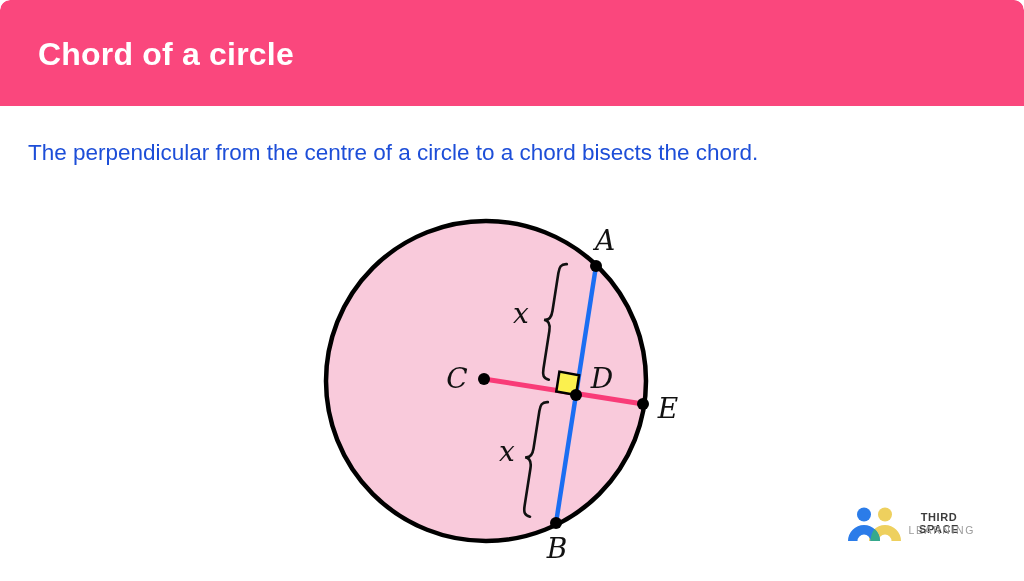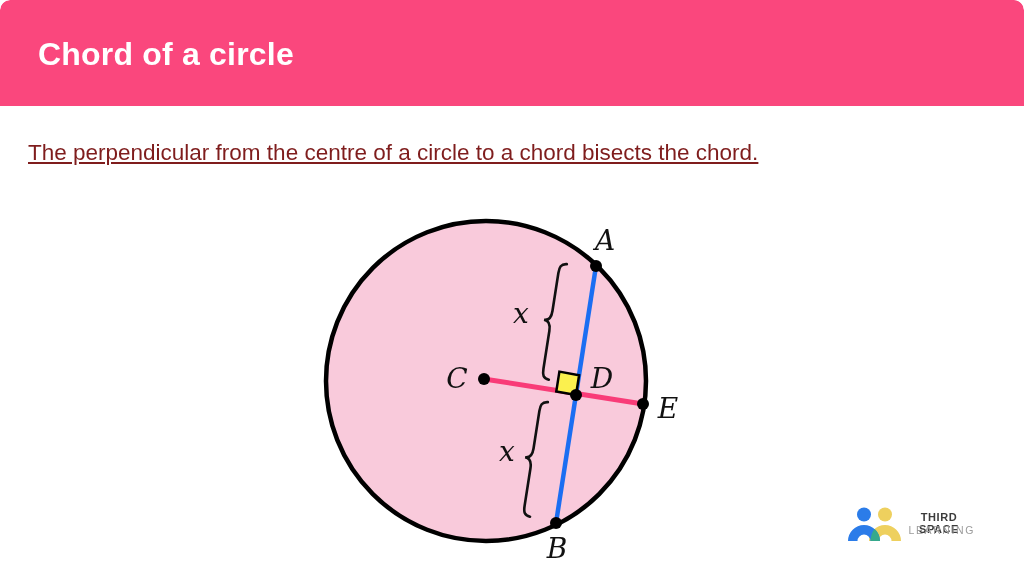--- a/index.html
+++ b/index.html
@@ -16,22 +16,21 @@
     border-radius:10px 10px 0 0;
   }
   .page-title{
     position:absolute;left:38px;top:36px;
     font-size:32px;font-weight:800;letter-spacing:0.2px;
     font-family:"Liberation Sans", sans-serif;
   }
   .description{
     position:absolute;left:28px;top:140px;
     font-size:22.5px;font-weight:400;
-    color:#7f1d1d;
-    text-decoration:underline;
+    color:#1d4ed8;
   }
   .diagram-svg{
     position:absolute;left:0;top:0;width:1024px;height:581px;
   }
   .math-label{
     font-family:"DejaVu Serif", serif;
     font-style:italic;
     font-weight:500;
   }
   .logo{

